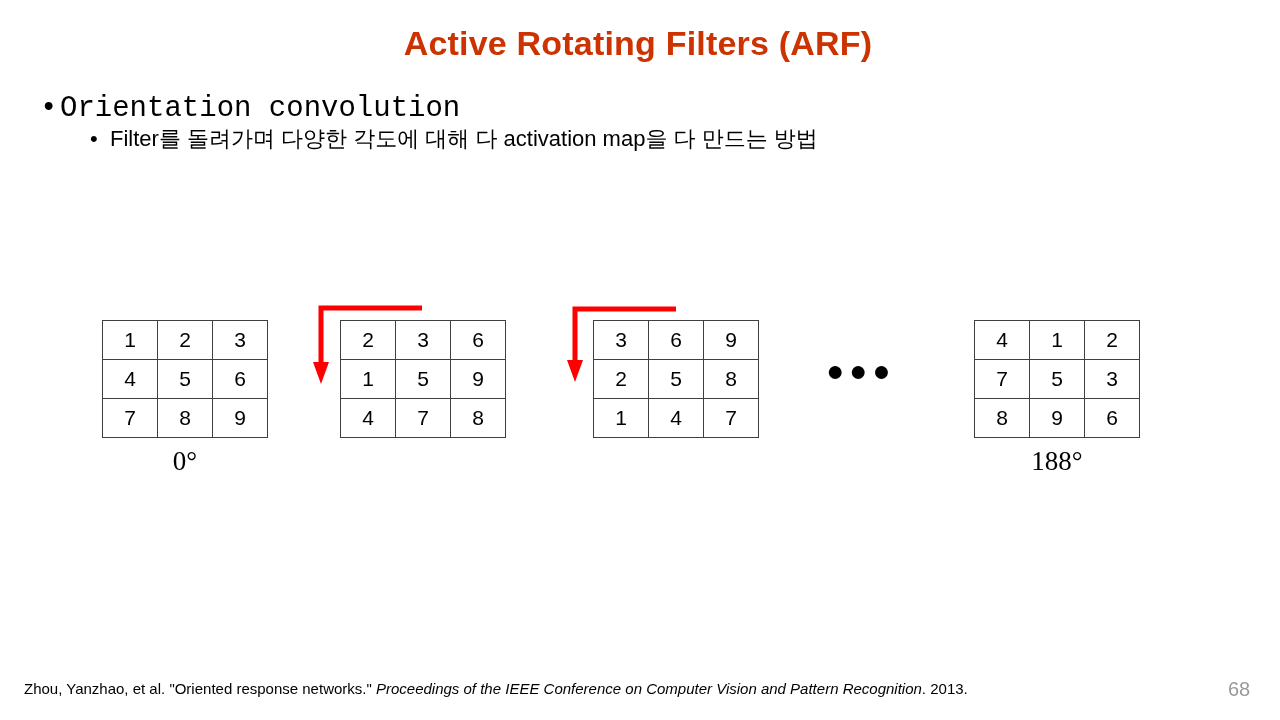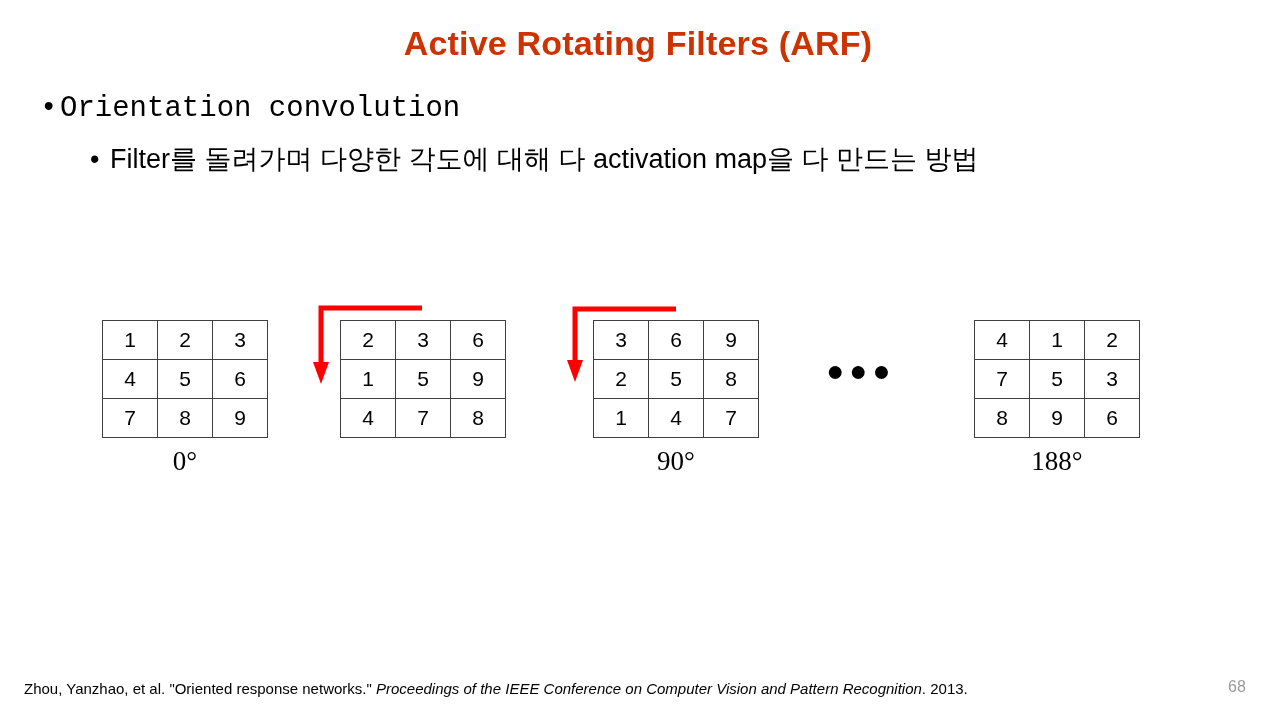--- a/index.html
+++ b/index.html
@@ -41,22 +41,22 @@
     white-space: nowrap;
     font-family: Liberation Mono, monospace;
   }
   #bullet-level1 .dot {
     display: inline-block;
     width: 20px;
   }
   #bullet-level2 {
     position: absolute;
     left: 90px;
-    top: 141px;
-    font-size: 27px;
+    top: 124px;
+    font-size: 22px;
     color: #000000;
     white-space: nowrap;
   }
   #bullet-level2 .dot {
     display: inline-block;
     width: 20px;
   }
 
   
   .grid-block {
@@ -119,21 +119,21 @@
     top: 680px;
     font-size: 15px;
     color: #000000;
     white-space: nowrap;
   }
   #citation .italic { font-style: italic; text-align: center; }
   #page-number {
     position: absolute;
     left: 1228px;
     top: 678px;
-    font-size: 16px;
+    font-size: 20px;
     color: #9a9a9a;
   }
 </style>
 </head>
 <body>
 
 <div id="slide">
 
   <div id="title">Active Rotating Filters (ARF)</div>
 
@@ -213,21 +213,20 @@
         <td>5</td>
         <td>8</td>
       </tr>
       <tr>
         <td>1</td>
         <td>4</td>
         <td>7</td>
       </tr>
     </tbody>
       </table>
-    <div class="angle-label">90°</div>
   </div>
 
   <div id="ellipsis">●●●</div>
 
   <div class="grid-block" id="grid-block-315">
     <table class="grid">
       <tbody>
           <tr>
         <td>4</td>
         <td>1</td>

